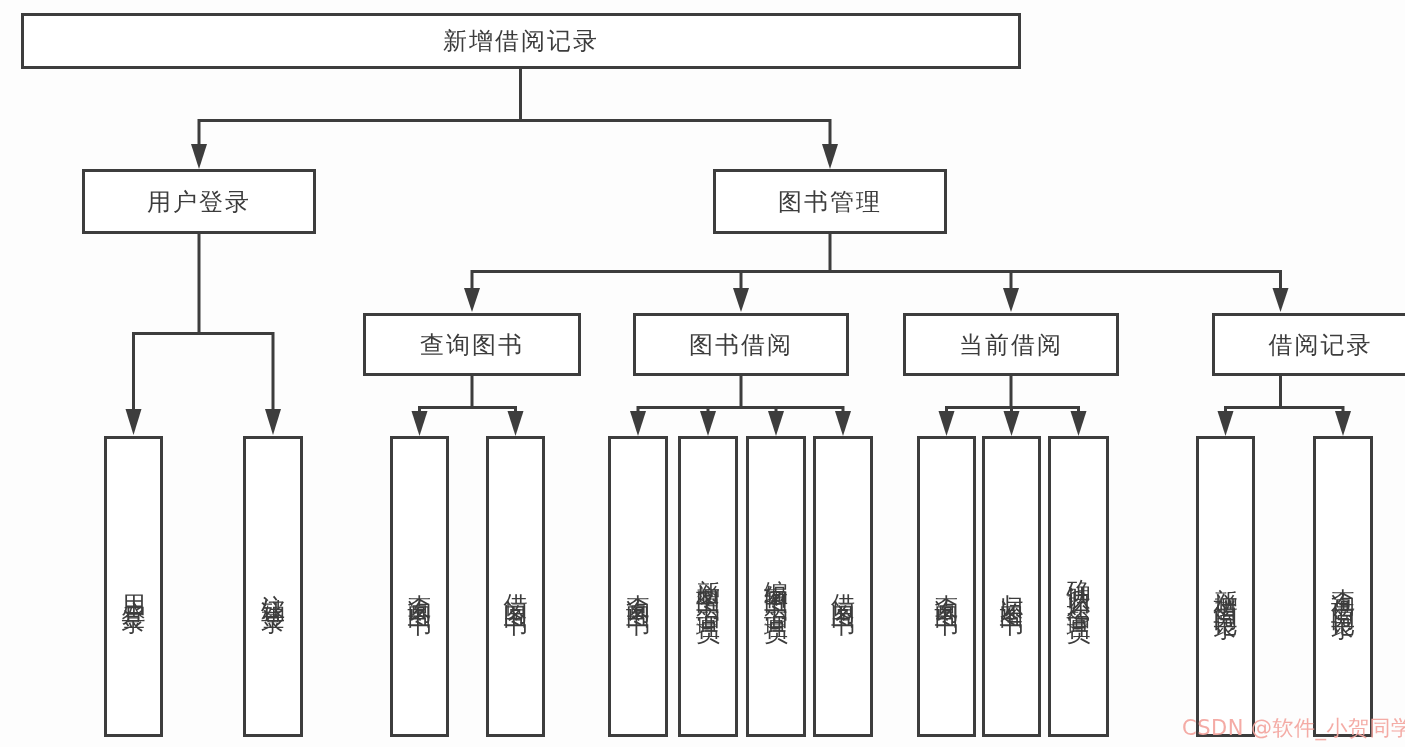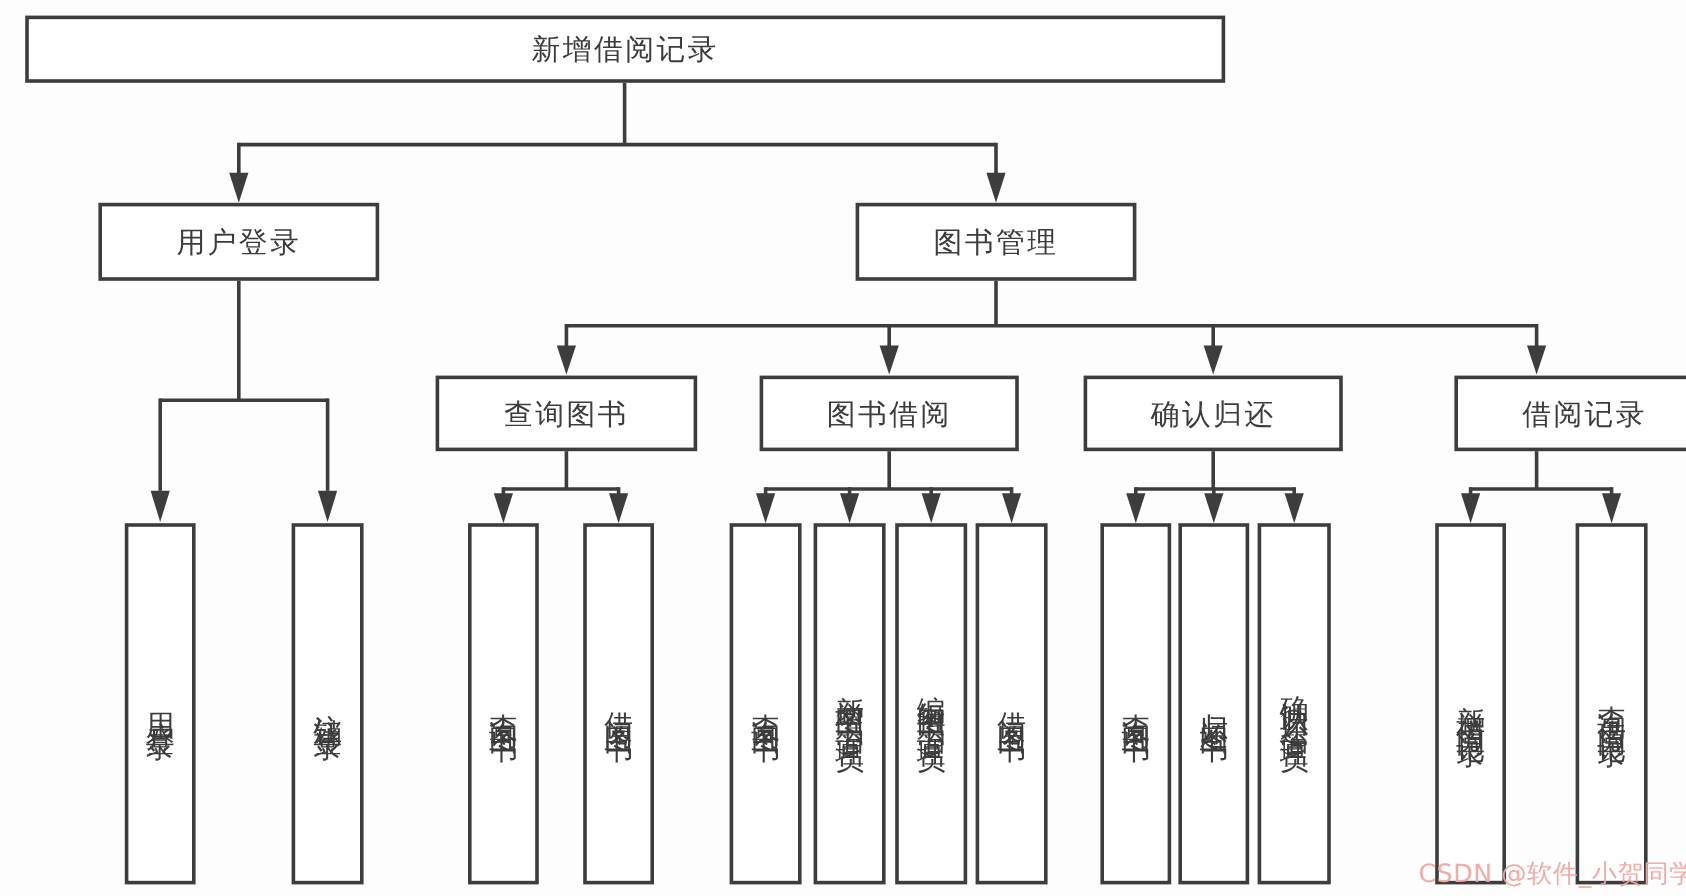--- a/index.html
+++ b/index.html
@@ -131,21 +131,21 @@
     </g>
   </svg>
 
   <div class="node" style="left:21px; top:13px; width:1000px; height:56px;">新增借阅记录</div>
 
   <div class="node" style="left:82px; top:169px; width:234px; height:65px;">用户登录</div>
   <div class="node" style="left:713px; top:169px; width:234px; height:65px;">图书管理</div>
 
   <div class="node" style="left:363px; top:313px; width:218px; height:63px;">查询图书</div>
   <div class="node" style="left:633px; top:313px; width:216px; height:63px;">图书借阅</div>
-  <div class="node" style="left:903px; top:313px; width:216px; height:63px;">确认归还</div>
+  <div class="node" style="left:903px; top:313px; width:216px; height:63px;">当前借阅</div>
   <div class="node" style="left:1172px; top:313px; width:217px; height:63px;margin-left:40px;">借阅记录</div>
 
   <div class="node leaf" style="left:104px; top:436px; width:59px; height:301px;">用户登录</div>
   <div class="node leaf" style="left:243px; top:436px; width:60px; height:301px;">注销登录</div>
 
   <div class="node leaf" style="left:390px; top:436px; width:59px; height:301px;">查询图书</div>
   <div class="node leaf" style="left:486px; top:436px; width:59px; height:301px;">借阅图书</div>
 
   <div class="node leaf" style="left:608px; top:436px; width:60px; height:301px;">查询图书</div>
   <div class="node leaf" style="left:678px; top:436px; width:60px; height:301px;">新增图书（管理员）</div>

